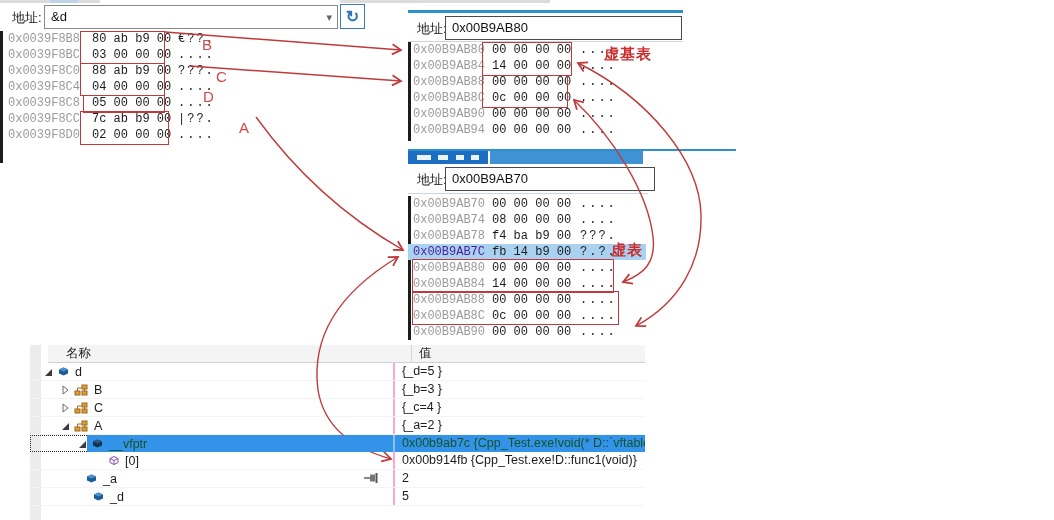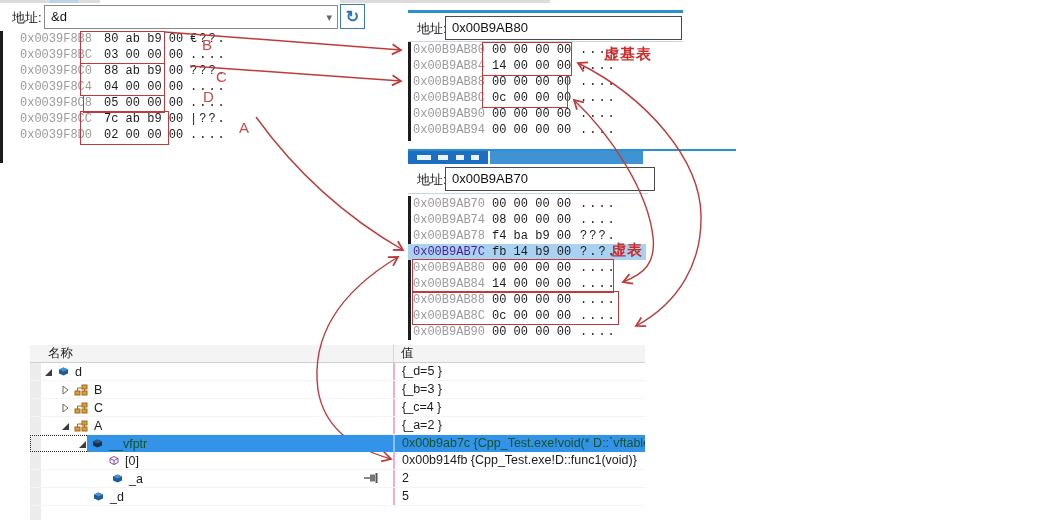--- a/index.html
+++ b/index.html
@@ -40,21 +40,21 @@
   .redbox{position:absolute;border:1px solid #c2393b;pointer-events:none;}
   .redletter{position:absolute;color:#d04848;font-size:15px;pointer-events:none;}
   .cnlabel{position:absolute;color:#cb2b2b;font-size:15px;font-weight:bold;letter-spacing:1px;
            pointer-events:none;white-space:nowrap;}
   .overlay{position:absolute;left:0;top:0;pointer-events:none;}
   .overlay path{stroke:#c03a3a;stroke-width:1.4;fill:none;}
 
   
   .watch{position:absolute;left:30px;top:345px;width:615px;height:175px;background:#fff;font-size:12.5px;color:#1c1c1c;overflow:hidden;}
   .wstrip{position:absolute;left:0;top:0;width:11px;height:175px;background:#ececec;}
-  .whead{position:absolute;left:0;top:0;right:0;height:17px;background:#f4f4f4;
+  .whead{position:absolute;left:18px;top:0;right:0;height:17px;background:#f4f4f4;
          border-bottom:1px solid #cfcfcf;line-height:17px;}
   .whead .hname{position:absolute;left:18px;}
   .whead .hval{position:absolute;left:363px;right:0;padding-left:7px;border-left:1px solid #d5d5d5;height:17px;}
   .wrows{position:absolute;left:0;top:18px;right:0;}
   .wrow{position:relative;height:17px;line-height:16px;border-bottom:1px solid #f4f4f4;}
   .wname{position:absolute;left:0;top:0;bottom:0;width:363px;white-space:nowrap;overflow:hidden;z-index:2;}
   .wval{position:absolute;left:363px;top:0;bottom:0;right:0;padding-left:7px;border-left:2px solid #f9a8d4;
         white-space:nowrap;overflow:hidden;z-index:2;}
   .wrow .exp{display:inline-block;width:13px;vertical-align:middle;}
   .wrow .wicon{display:inline-block;margin-right:5px;vertical-align:middle;}
@@ -75,21 +75,21 @@
   <div class="chromefrag" style="left:340px;top:0;width:210px;height:3px;"></div>
 
   <div>
     <span class="abs addrlabel" style="left:12px;top:9px;">地址:</span>
     <div class="combo" style="left:44px;top:5px;width:286px;height:22px;">
       <span>&amp;d</span>
       <span class="dd">▾</span>
     </div>
     <button class="refreshbtn" style="left:340px;top:4px;width:25px;height:25px;"><span>↻</span></button>
     <div class="leftbar" style="left:0;top:31px;height:132px;"></div>
-    <div class="memrows mem-l" id="memL-rows" style="left:16px;top:31px;width:372px;">
+    <div class="memrows mem-l" id="memL-rows" style="left:4px;top:31px;width:372px;">
         <div class="mrow">
           <span class="maddr">0x0039F8B8</span>
           <span class="mbytes">80 ab b9 00</span>
           <span class="mascii">€??.</span>
         </div>
         <div class="mrow">
           <span class="maddr">0x0039F8BC</span>
           <span class="mbytes">03 00 00 00</span>
           <span class="mascii">....</span>
         </div>
@@ -287,21 +287,21 @@
         </div>
         <div class="wrow">
           <div class="wname" style="padding-left:65px;"><span class="exp"></span><svg class="wicon" width="12" height="11">
               <polygon points="2,3.5 6,1.5 10,3.5 10,7.5 6,9.5 2,7.5" fill="#fff" stroke="#8a4a9e"></polygon>
               <polyline points="2,3.5 6,5.5 10,3.5" stroke="#8a4a9e" fill="none"></polyline>
               <line x1="6" y1="5.5" x2="6" y2="9.5" stroke="#8a4a9e"></line>
             </svg><span class="lbl">[0]</span></div>
           <div class="wval">0x00b914fb {Cpp_Test.exe!D::func1(void)}</div>
         </div>
         <div class="wrow">
-          <div class="wname" style="padding-left:42px;margin-left:26px;"><span class="exp"></span><svg class="wicon" width="13" height="11">
+          <div class="wname" style="padding-left:42px;"><span class="exp"></span><svg class="wicon" width="13" height="11">
               <polygon points="2,3.5 6.5,1.5 11,3.5 11,7.5 6.5,9.5 2,7.5" fill="#1c5d99"></polygon>
               <polygon points="2,3.5 6.5,1.5 11,3.5 6.5,5.5" fill="#4d8fcc"></polygon>
             </svg><span class="lbl">_a</span></div>
           <svg class="pinicon" width="16" height="10">
             <line x1="0" y1="5" x2="6" y2="5" stroke="#555" stroke-width="1.4"></line>
             <rect x="6" y="1.5" width="5" height="7" fill="#777"></rect>
             <line x1="12.5" y1="0" x2="12.5" y2="10" stroke="#555" stroke-width="2"></line>
           </svg>
           <div class="wval">2</div>
         </div>

